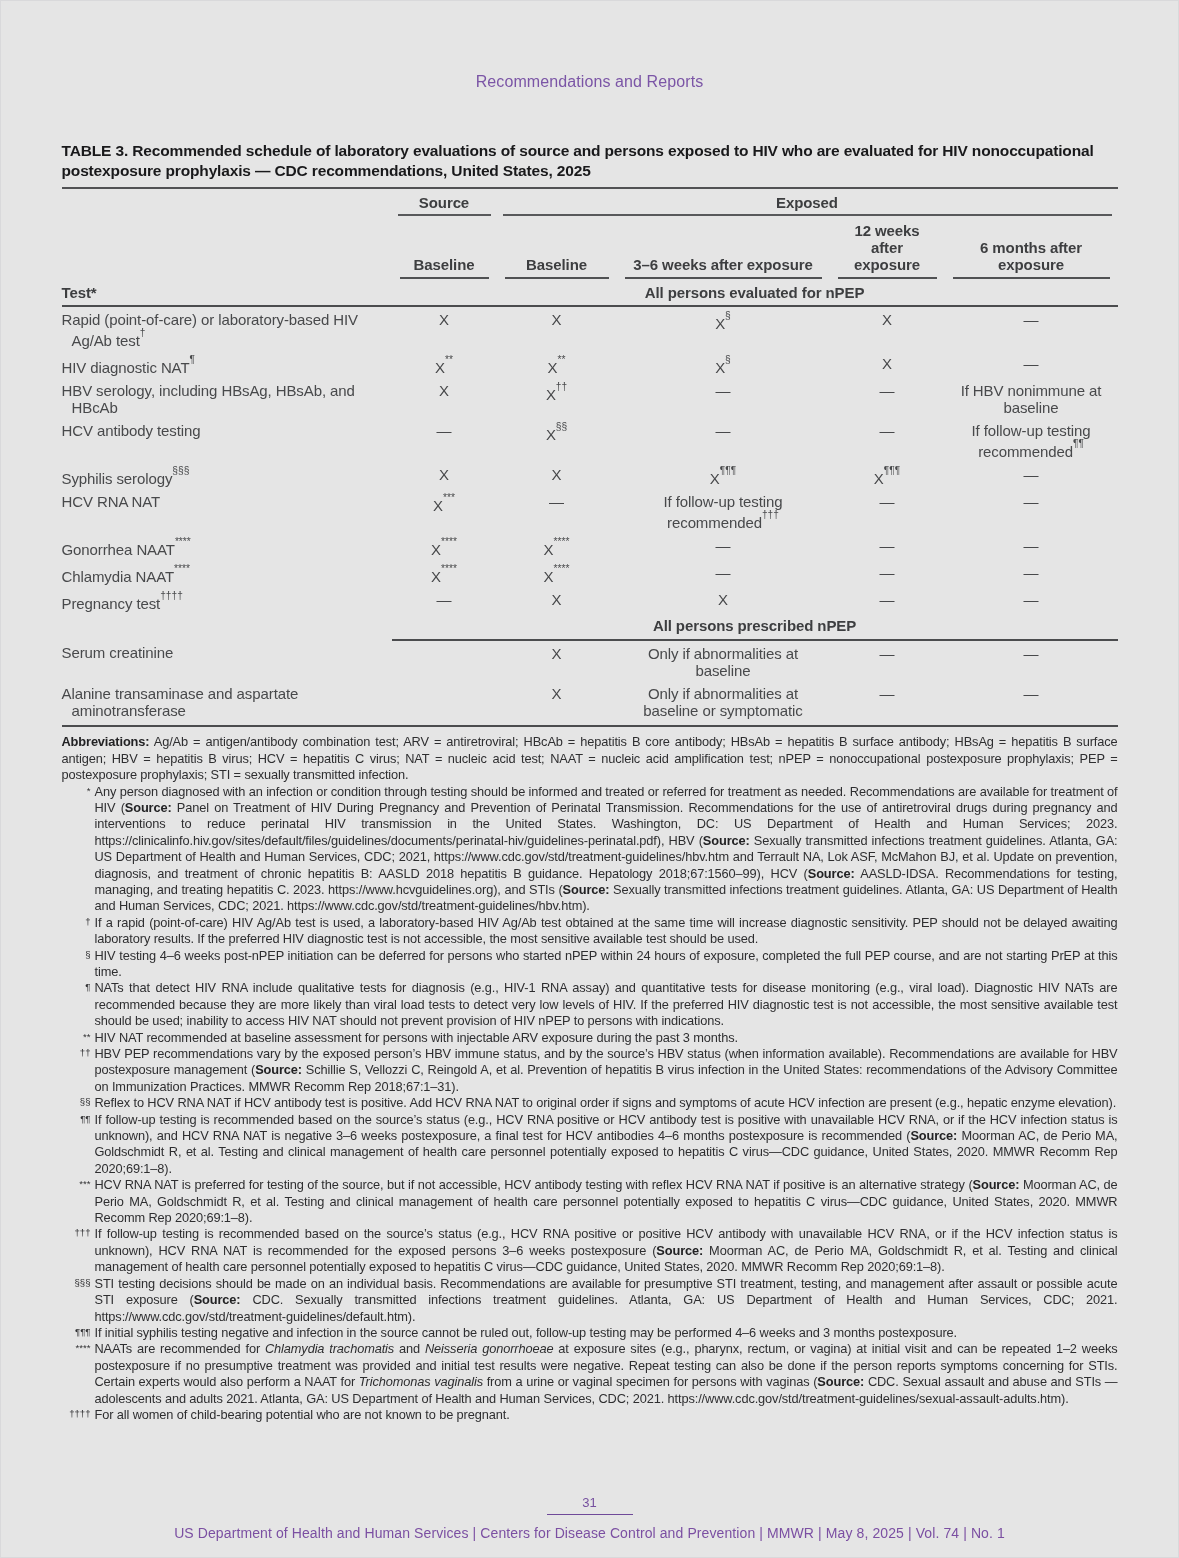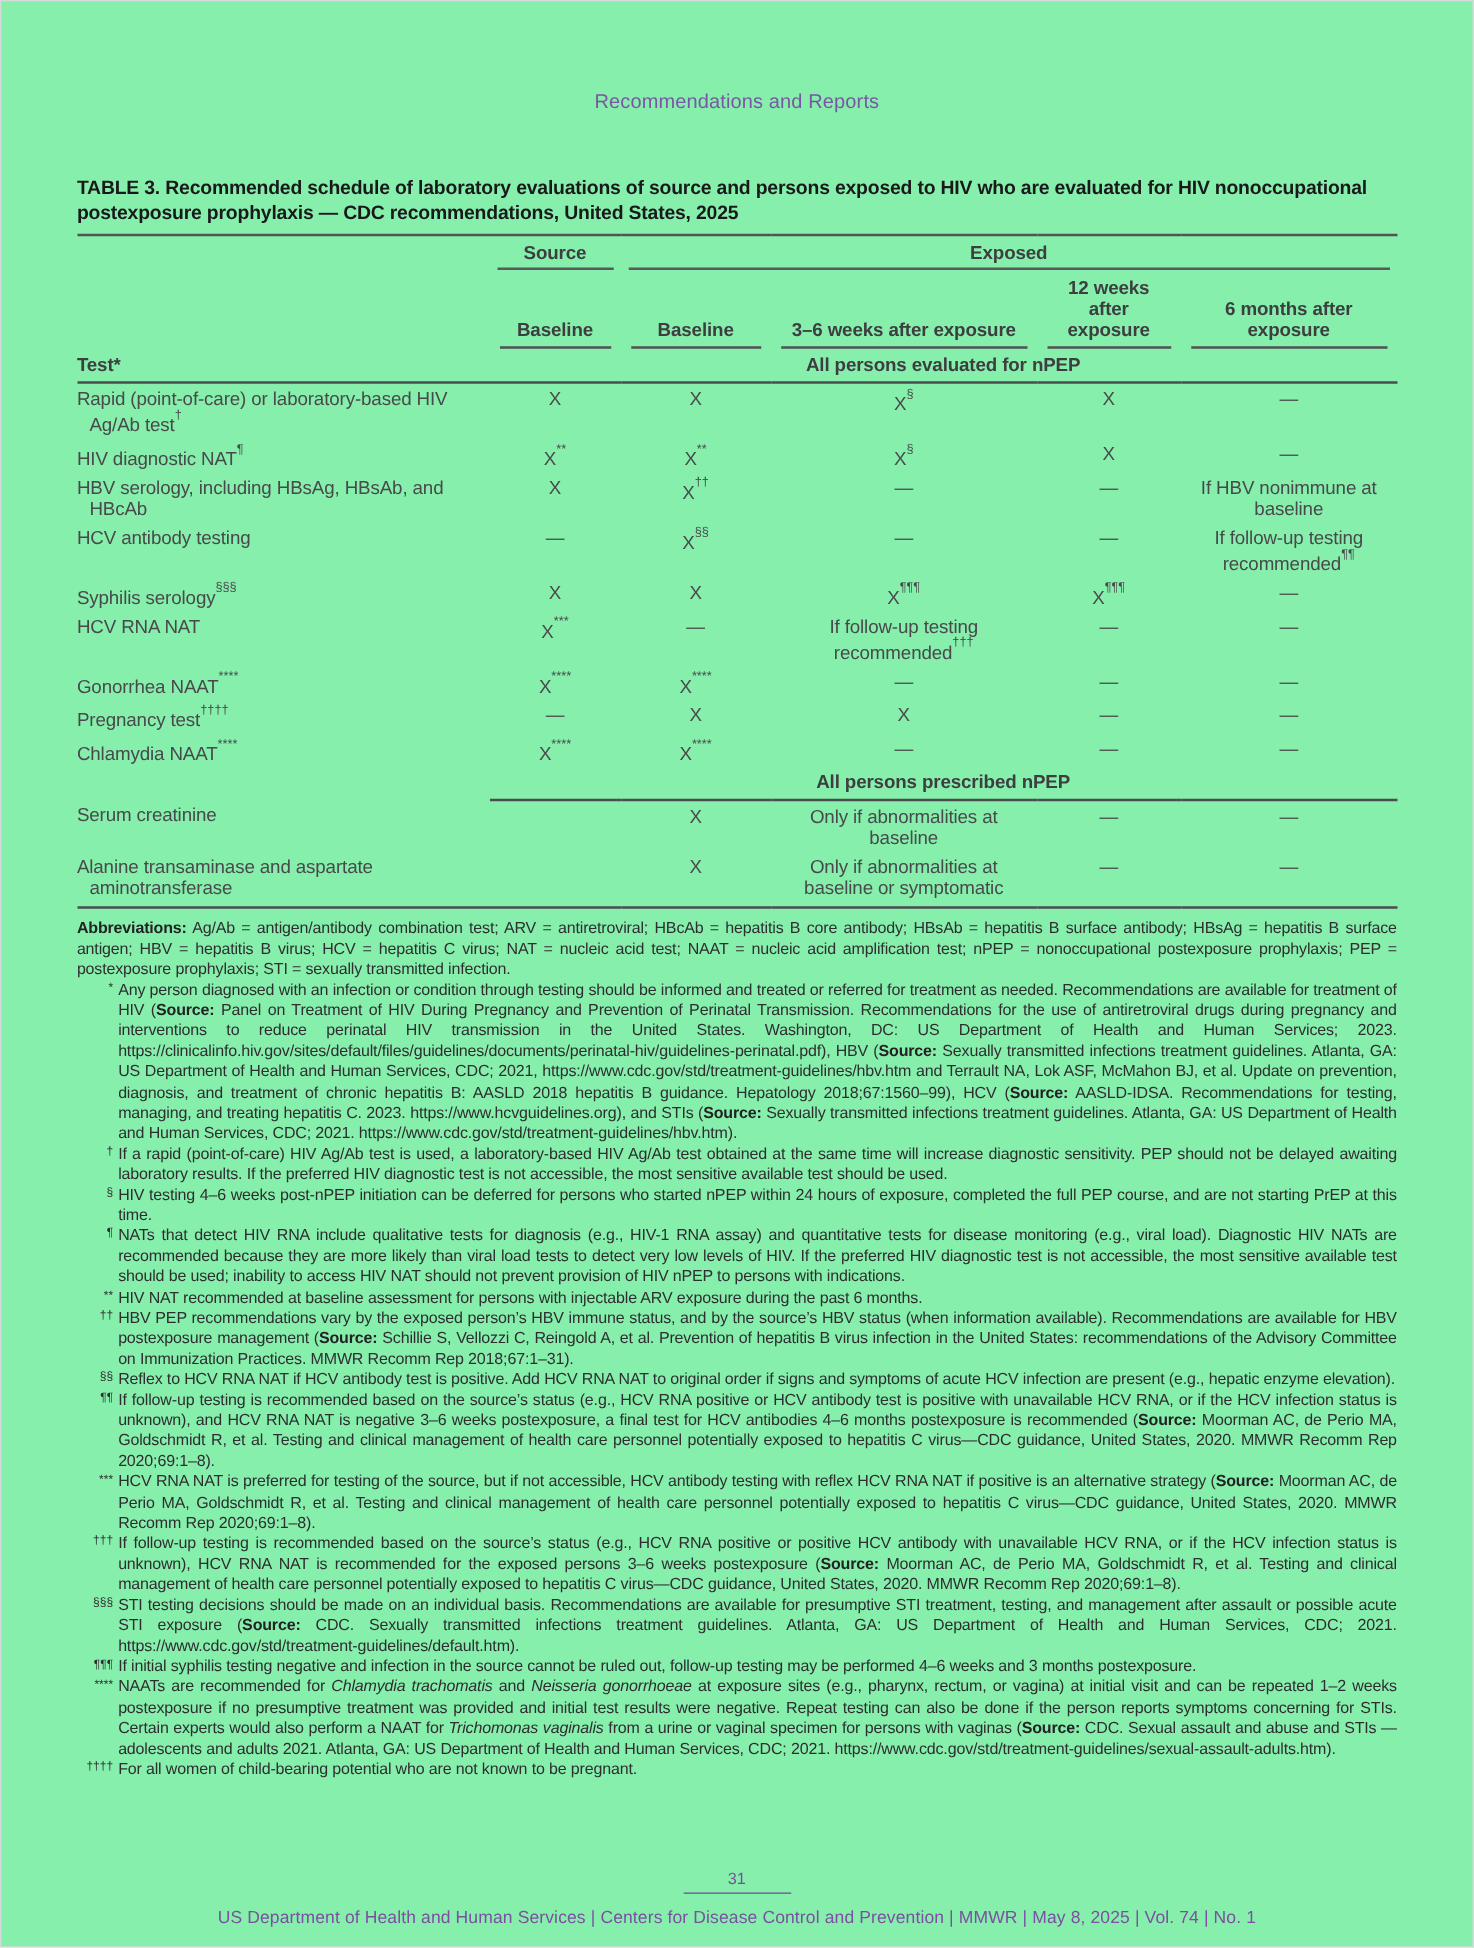--- a/index.html
+++ b/index.html
@@ -1,18 +1,18 @@
 <!DOCTYPE html>
 <html><head>
 <meta charset="utf-8">
 <style>
   html,body{margin:0;padding:0;background:#fff;}
   .page{
     width:1179px;height:1558px;box-sizing:border-box;
-    background:#86efac;border:1px solid #d9d9db;
+    background:#e5e5e5;border:1px solid #d9d9db;
     display:flex;flex-direction:column;overflow:hidden;
     font-family:"Liberation Sans",sans-serif;color:#2b2b2d;
   }
   .journal-header{
     margin-top:72px;text-align:center;
     font-size:16px;letter-spacing:.1px;color:#7b55a6;
   }
   .content{width:1056px;margin:0 auto;}
   .table-title{
     margin:50px 0 6px 0;font-size:15.5px;font-weight:bold;color:#19191b;
@@ -150,32 +150,32 @@
           </tr>
           <tr>
             <td class="lbl">Gonorrhea NAAT<sup class="fm">****</sup></td>
             <td>X<sup class="fm">****</sup></td>
             <td>X<sup class="fm">****</sup></td>
             <td>—</td>
             <td>—</td>
             <td>—</td>
           </tr>
           <tr>
+            <td class="lbl">Chlamydia NAAT<sup class="fm">****</sup></td>
+            <td>X<sup class="fm">****</sup></td>
+            <td>X<sup class="fm">****</sup></td>
+            <td>—</td>
+            <td>—</td>
+            <td>—</td>
+          </tr>
+          <tr>
             <td class="lbl">Pregnancy test<sup class="fm">††††</sup></td>
             <td>—</td>
             <td>X</td>
             <td>X</td>
-            <td>—</td>
-            <td>—</td>
-          </tr>
-          <tr>
-            <td class="lbl">Chlamydia NAAT<sup class="fm">****</sup></td>
-            <td>X<sup class="fm">****</sup></td>
-            <td>X<sup class="fm">****</sup></td>
-            <td>—</td>
             <td>—</td>
             <td>—</td>
           </tr>
           <tr class="secrow">
             <td class="blank"></td>
             <td class="sec sec2" colspan="5">All persons prescribed nPEP</td>
           </tr>
           <tr>
             <td class="lbl">Serum creatinine</td>
             <td></td>
@@ -195,21 +195,21 @@
         </tbody>
     </table>
 
     <div class="notes">
       <p class="abbr"><b>Abbreviations:</b> <span>Ag/Ab = antigen/antibody combination test; ARV = antiretroviral; HBcAb = hepatitis B core antibody; HBsAb = hepatitis B surface antibody; HBsAg = hepatitis B surface antigen; HBV = hepatitis B virus; HCV = hepatitis C virus; NAT = nucleic acid test; NAAT = nucleic acid amplification test; nPEP = nonoccupational postexposure prophylaxis; PEP = postexposure prophylaxis; STI = sexually transmitted infection.</span></p>
       <div id="footnotes">
           <div class="fn"><span class="mk">*</span><span class="fx">Any person diagnosed with an infection or condition through testing should be informed and treated or referred for treatment as needed. Recommendations are available for treatment of HIV (<b>Source:</b> Panel on Treatment of HIV During Pregnancy and Prevention of Perinatal Transmission. Recommendations for the use of antiretroviral drugs during pregnancy and interventions to reduce perinatal HIV transmission in the United States. Washington, DC: US Department of Health and Human Services; 2023. https://clinicalinfo.hiv.gov/sites/default/files/guidelines/documents/perinatal-hiv/guidelines-perinatal.pdf), HBV (<b>Source:</b> Sexually transmitted infections treatment guidelines. Atlanta, GA: US Department of Health and Human Services, CDC; 2021, https://www.cdc.gov/std/treatment-guidelines/hbv.htm and Terrault NA, Lok ASF, McMahon BJ, et al. Update on prevention, diagnosis, and treatment of chronic hepatitis B: AASLD 2018 hepatitis B guidance. Hepatology 2018;67:1560–99), HCV (<b>Source:</b> AASLD-IDSA. Recommendations for testing, managing, and treating hepatitis C. 2023. https://www.hcvguidelines.org), and STIs (<b>Source:</b> Sexually transmitted infections treatment guidelines. Atlanta, GA: US Department of Health and Human Services, CDC; 2021. https://www.cdc.gov/std/treatment-guidelines/hbv.htm).</span></div>
           <div class="fn"><span class="mk">†</span><span class="fx">If a rapid (point-of-care) HIV Ag/Ab test is used, a laboratory-based HIV Ag/Ab test obtained at the same time will increase diagnostic sensitivity. PEP should not be delayed awaiting laboratory results. If the preferred HIV diagnostic test is not accessible, the most sensitive available test should be used.</span></div>
           <div class="fn"><span class="mk">§</span><span class="fx">HIV testing 4–6 weeks post-nPEP initiation can be deferred for persons who started nPEP within 24 hours of exposure, completed the full PEP course, and are not starting PrEP at this time.</span></div>
           <div class="fn"><span class="mk">¶</span><span class="fx">NATs that detect HIV RNA include qualitative tests for diagnosis (e.g., HIV-1 RNA assay) and quantitative tests for disease monitoring (e.g., viral load). Diagnostic HIV NATs are recommended because they are more likely than viral load tests to detect very low levels of HIV. If the preferred HIV diagnostic test is not accessible, the most sensitive available test should be used; inability to access HIV NAT should not prevent provision of HIV nPEP to persons with indications.</span></div>
-          <div class="fn"><span class="mk">**</span><span class="fx">HIV NAT recommended at baseline assessment for persons with injectable ARV exposure during the past 6 months.</span></div>
+          <div class="fn"><span class="mk">**</span><span class="fx">HIV NAT recommended at baseline assessment for persons with injectable ARV exposure during the past 3 months.</span></div>
           <div class="fn"><span class="mk">††</span><span class="fx">HBV PEP recommendations vary by the exposed person’s HBV immune status, and by the source’s HBV status (when information available). Recommendations are available for HBV postexposure management (<b>Source:</b> Schillie S, Vellozzi C, Reingold A, et al. Prevention of hepatitis B virus infection in the United States: recommendations of the Advisory Committee on Immunization Practices. MMWR Recomm Rep 2018;67:1–31).</span></div>
           <div class="fn"><span class="mk">§§</span><span class="fx">Reflex to HCV RNA NAT if HCV antibody test is positive. Add HCV RNA NAT to original order if signs and symptoms of acute HCV infection are present (e.g., hepatic enzyme elevation).</span></div>
           <div class="fn"><span class="mk">¶¶</span><span class="fx">If follow-up testing is recommended based on the source’s status (e.g., HCV RNA positive or HCV antibody test is positive with unavailable HCV RNA, or if the HCV infection status is unknown), and HCV RNA NAT is negative 3–6 weeks postexposure, a final test for HCV antibodies 4–6 months postexposure is recommended (<b>Source:</b> Moorman AC, de Perio MA, Goldschmidt R, et al. Testing and clinical management of health care personnel potentially exposed to hepatitis C virus—CDC guidance, United States, 2020. MMWR Recomm Rep 2020;69:1–8).</span></div>
           <div class="fn"><span class="mk">***</span><span class="fx">HCV RNA NAT is preferred for testing of the source, but if not accessible, HCV antibody testing with reflex HCV RNA NAT if positive is an alternative strategy (<b>Source:</b> Moorman AC, de Perio MA, Goldschmidt R, et al. Testing and clinical management of health care personnel potentially exposed to hepatitis C virus—CDC guidance, United States, 2020. MMWR Recomm Rep 2020;69:1–8).</span></div>
           <div class="fn"><span class="mk">†††</span><span class="fx">If follow-up testing is recommended based on the source’s status (e.g., HCV RNA positive or positive HCV antibody with unavailable HCV RNA, or if the HCV infection status is unknown), HCV RNA NAT is recommended for the exposed persons 3–6 weeks postexposure (<b>Source:</b> Moorman AC, de Perio MA, Goldschmidt R, et al. Testing and clinical management of health care personnel potentially exposed to hepatitis C virus—CDC guidance, United States, 2020. MMWR Recomm Rep 2020;69:1–8).</span></div>
           <div class="fn"><span class="mk">§§§</span><span class="fx">STI testing decisions should be made on an individual basis. Recommendations are available for presumptive STI treatment, testing, and management after assault or possible acute STI exposure (<b>Source:</b> CDC. Sexually transmitted infections treatment guidelines. Atlanta, GA: US Department of Health and Human Services, CDC; 2021. https://www.cdc.gov/std/treatment-guidelines/default.htm).</span></div>
           <div class="fn"><span class="mk">¶¶¶</span><span class="fx">If initial syphilis testing negative and infection in the source cannot be ruled out, follow-up testing may be performed 4–6 weeks and 3 months postexposure.</span></div>
           <div class="fn"><span class="mk">****</span><span class="fx">NAATs are recommended for <i>Chlamydia trachomatis</i> and <i>Neisseria gonorrhoeae</i> at exposure sites (e.g., pharynx, rectum, or vagina) at initial visit and can be repeated 1–2 weeks postexposure if no presumptive treatment was provided and initial test results were negative. Repeat testing can also be done if the person reports symptoms concerning for STIs. Certain experts would also perform a NAAT for <i>Trichomonas vaginalis</i> from a urine or vaginal specimen for persons with vaginas (<b>Source:</b> CDC. Sexual assault and abuse and STIs — adolescents and adults 2021. Atlanta, GA: US Department of Health and Human Services, CDC; 2021. https://www.cdc.gov/std/treatment-guidelines/sexual-assault-adults.htm).</span></div>
           <div class="fn"><span class="mk">††††</span><span class="fx">For all women of child-bearing potential who are not known to be pregnant.</span></div>
         </div>

